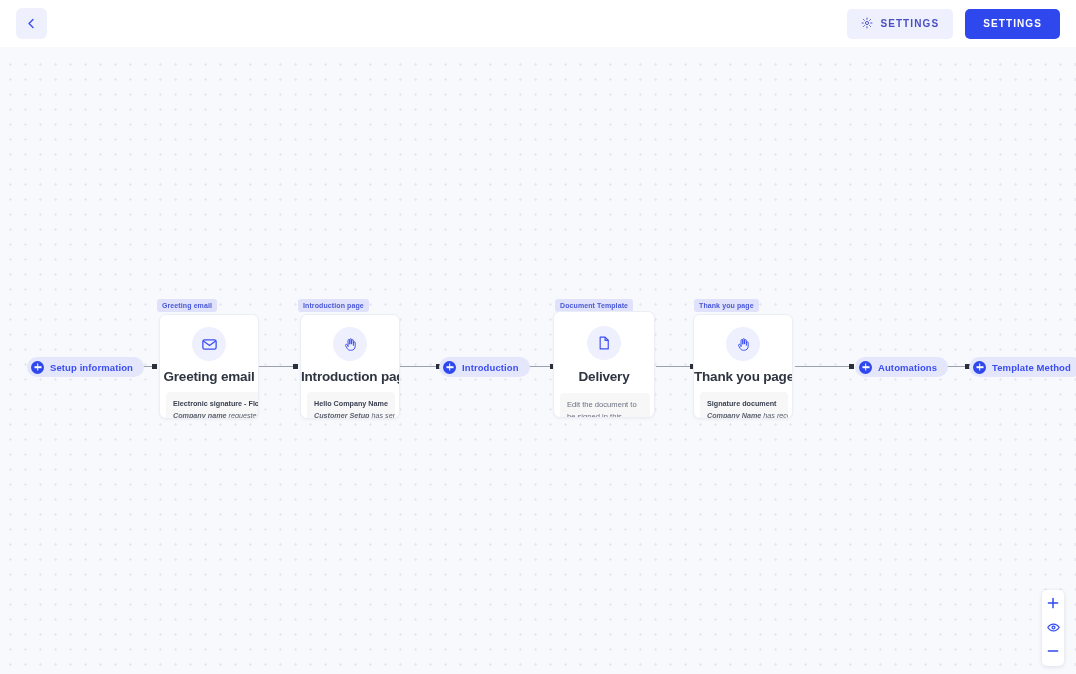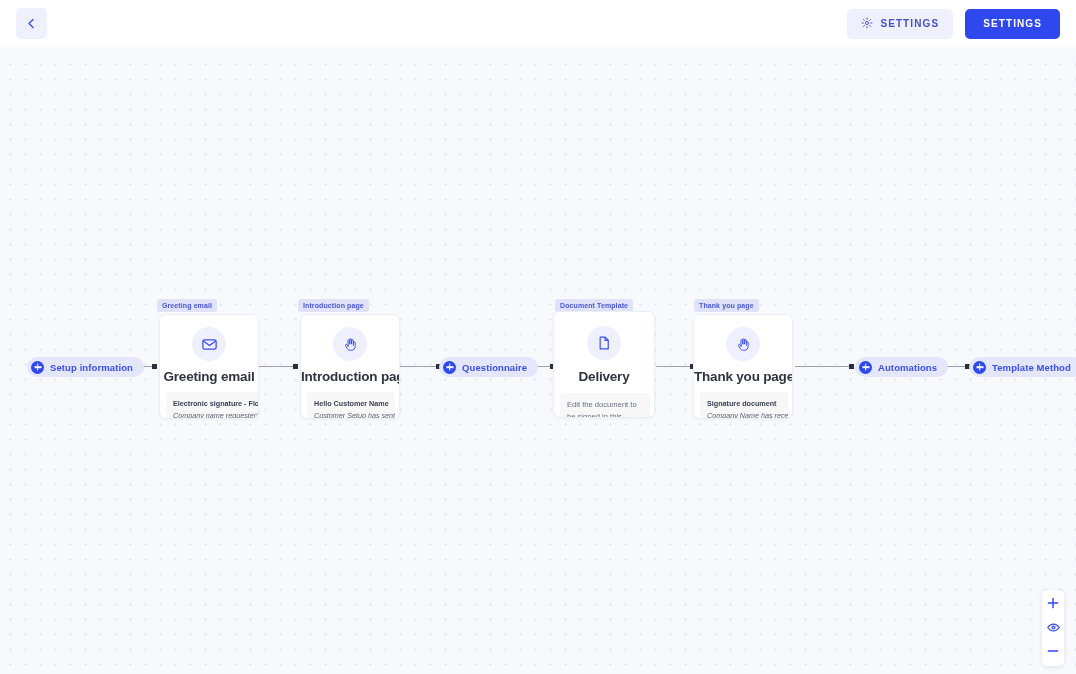--- a/index.html
+++ b/index.html
@@ -197,21 +197,21 @@
   .node-body .line.strong {
     font-weight: bold;
     color: #3a4050;
   }
   .node-body .line.plain {
     white-space: normal;
     font-size: 7.6px;
     line-height: 11.5px;
     color: #6b7080;
   }
-  .node-body em { font-style: italic; font-weight: normal; color: #5d6270; }
+  .node-body em { font-style: italic; font-weight: bold; color: #5d6270; }
   .node-body i  { font-style: italic; }
 
   
   #zoom-controls {
     position: absolute;
     right: 12px; bottom: 14px;
     width: 22px;
     background: #ffffff;
     border-radius: 5px;
     box-shadow: 0 1px 4px rgba(40,50,90,0.13);
@@ -313,31 +313,31 @@
     <div class="node" style="left:300px; top:261px; width:100px; height:105px;">
       <div style="padding-top:12px;">
         <div class="node-icon-wrap">
           <svg width="17" height="17" viewBox="0 0 20 20" fill="none">
             <path d="M7.1 12.4V5.2a1.05 1.05 0 0 1 2.1 0v4.3m0-.5V4.3a1.05 1.05 0 0 1 2.1 0v4.9m0-.3V5.4a1.05 1.05 0 0 1 2.1 0v5.6m0-3.1a1.05 1.05 0 0 1 2.1 0v4.3c0 2.6-2 4.6-4.6 4.6h-1c-1.7 0-3-.8-3.8-2.2l-1.9-3.3a1.05 1.05 0 0 1 1.7-1.2l1.2 1.5" stroke="#3b4ef0" stroke-width="1.15" stroke-linecap="round" stroke-linejoin="round"></path>
           </svg>
         </div>
       </div>
       <div class="node-title" style="margin-top:8px;">Introduction page</div>
       <div class="node-body" style="margin:8px 0 0 6px; width:88px; height:42px;">
-        <div class="line strong">Hello  Customer Name</div>
+        <div class="line strong">Hello  Company Name</div>
         <div class="line">
           <em>Customer Setup</em><i> has sent you a</i>
         </div>
 
       </div>
     </div>
 
     <div class="pill" style="left:439px; top:304px;">
       <span class="plus-circle"></span>
-      <span class="pill-label">Questionnaire</span>
+      <span class="pill-label">Introduction</span>
     </div>
 
     <div class="node-tag" style="left:555px; top:246px;">Document Template</div>
     <div class="node" style="left:553px; top:258px; width:102px; height:107px;">
       <div style="padding-top:14px;">
         <div class="node-icon-wrap">
           <svg width="16" height="16" viewBox="0 0 20 20" fill="none">
             <path d="M5.2 2.6h6.1l4 4v10.8H5.2z" stroke="#3b4ef0" stroke-width="1.45" stroke-linejoin="round"></path>
             <path d="M11.3 2.6v4.1h4" stroke="#3b4ef0" stroke-width="1.45" stroke-linejoin="round"></path>
           </svg>

